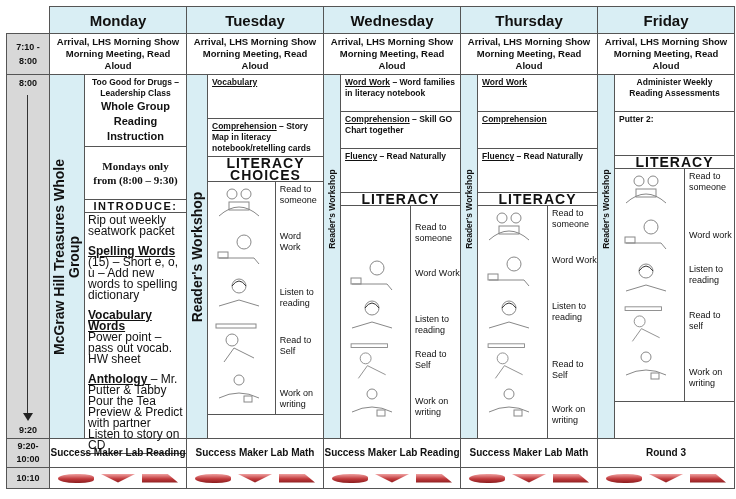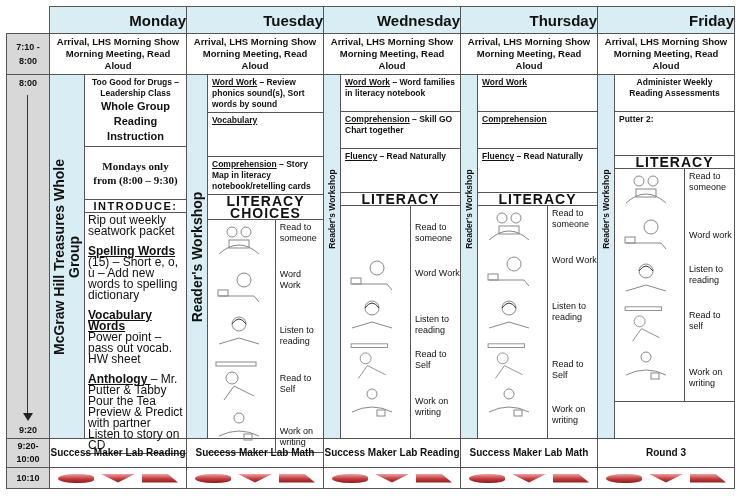--- a/index.html
+++ b/index.html
@@ -1,20 +1,20 @@
 <!DOCTYPE html>
 <html><head>
 <meta charset="utf-8">
 <style>
   html, body { margin:0; padding:0; background:#ffffff; }
   body { width:736px; height:499px; overflow:hidden; position:relative; font-family:"Liberation Sans", sans-serif; color:#111; }
   .topbar { position:absolute; left:0; top:0; width:736px; height:6px; background:#fff; }
   .sched { position:absolute; left:6px; top:6px; border-collapse:collapse; table-layout:fixed; }
   .sched td { border:1.5px solid #555; padding:0; vertical-align:top; }
-  .hdr { background:#d9eef4; font-weight:bold; font-size:15px; text-align:right; vertical-align:middle !important; height:26px; }
+  .hdr { background:#d9eef4; font-weight:bold; font-size:15px; text-align:center; vertical-align:middle !important; height:26px; }
   .time { background:#d8d8d8; font-size:9px; font-weight:bold; text-align:center; }
   .arrival { font-size:9.5px; font-weight:bold; text-align:center; line-height:12px; padding:2px 2px !important; height:36px; vertical-align:middle !important; }
   .side { background:#d9eef4; position:relative; }
   .vlabel { position:absolute; left:50%; top:50%; transform:translate(-50%,-50%) rotate(-90deg); white-space:nowrap; font-weight:bold; }
   .vl-big { font-size:14px; line-height:15px; text-align:center; }
   .vl-sm { font-size:8.5px; }
   .inner { width:100%; border-collapse:collapse; table-layout:fixed; }
   .inner td { border:1.5px solid #555; border-left:none; border-right:none; }
   .inner tr:first-child td { border-top:none; }
   .cell { font-size:8.5px; font-weight:bold; line-height:11px; padding:2px 4px !important; }
@@ -121,23 +121,20 @@
     </td>
 
     <td>
       <div style="display:flex;height:363px;">
         <div class="side" style="width:20px;border-right:1.5px solid #555;">
           <div class="vlabel vl-big">Reader's Workshop</div>
         </div>
         <div style="flex:1;">
           <table class="inner">
             <tbody>
-                  <tr>
-                    <td class="cell" style="height:32px;"><span class="u">Word Work</span><span> – Review phonics sound(s), Sort words by sound</span></td>
-                  </tr>
             <tr>
                     <td class="cell" style="height:39px;"><span class="u">Vocabulary</span></td>
                   </tr>
             <tr>
                     <td class="cell" style="height:32px;"><span class="u">Comprehension</span><span> – Story Map in literacy notebook/retelling cards</span></td>
                   </tr>
             <tr>
                     <td class="lit-h">LITERACY CHOICES</td>
                   </tr>
             <tr>

